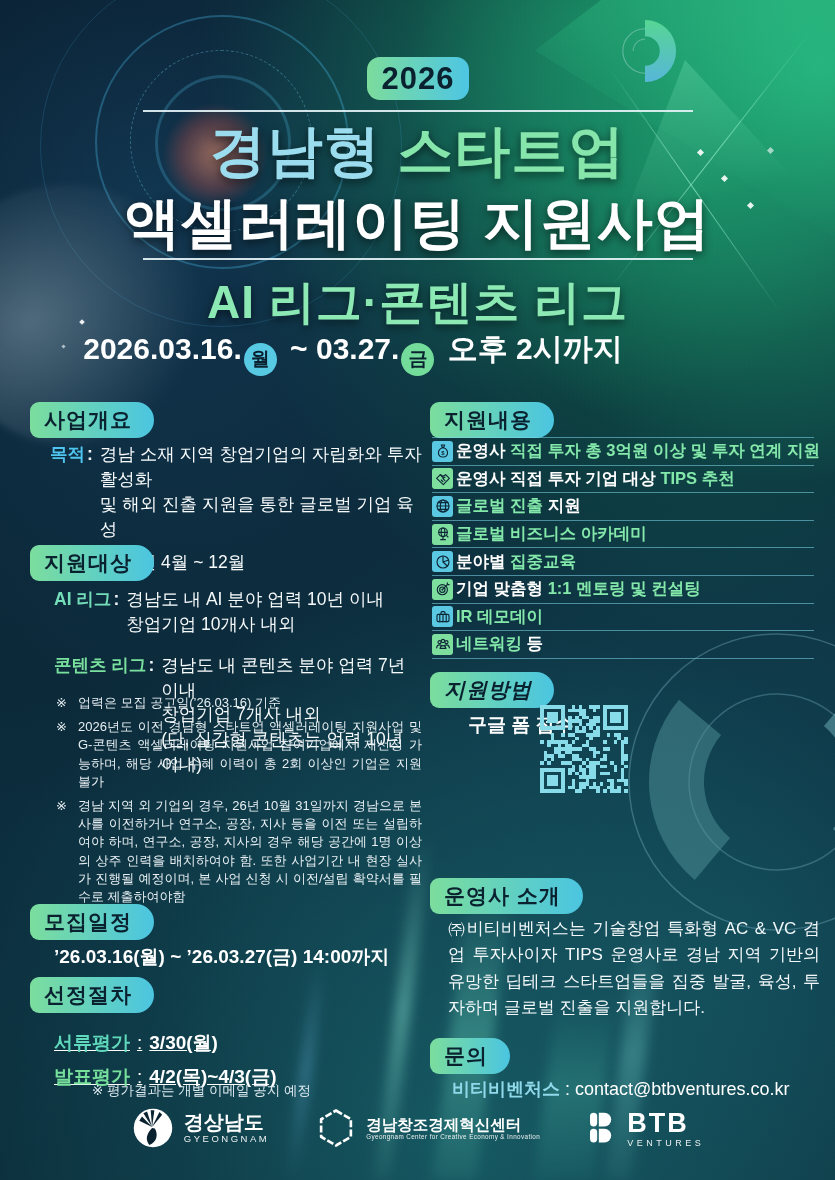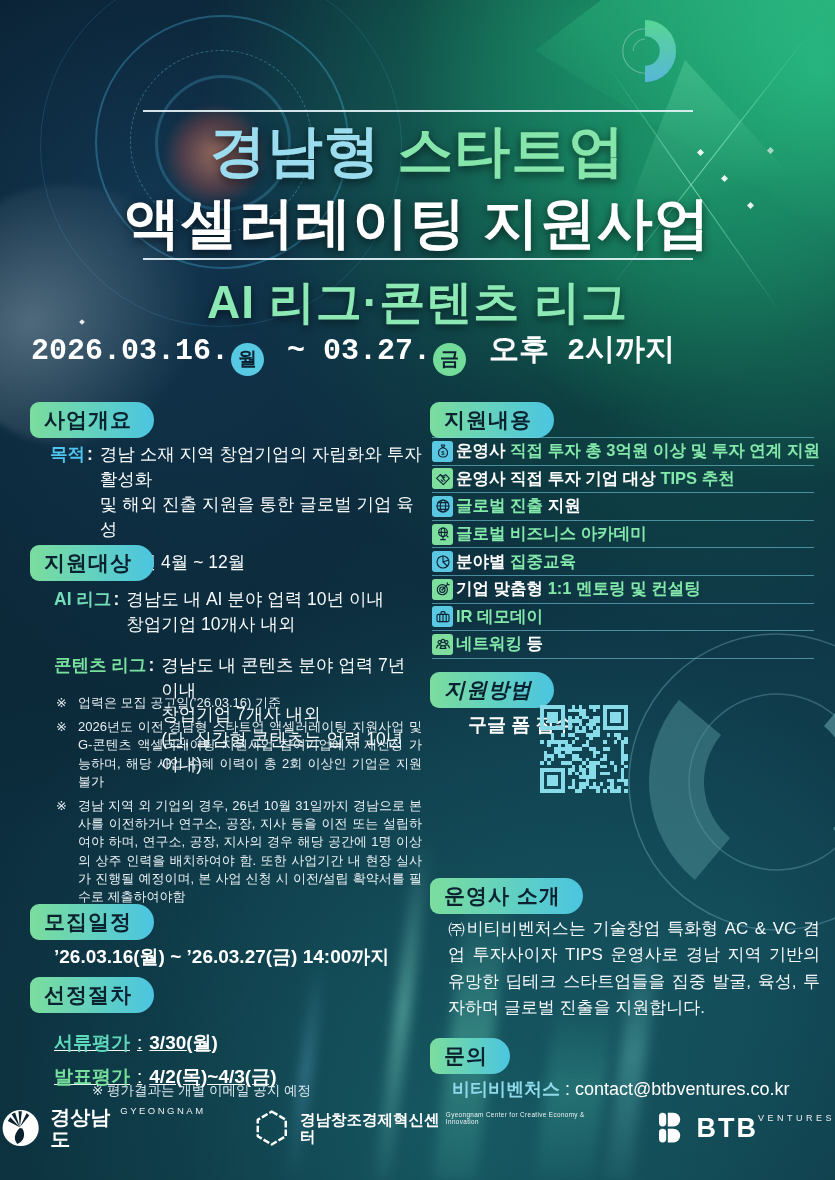--- a/index.html
+++ b/index.html
@@ -46,21 +46,21 @@
     display:flex;align-items:center;justify-content:center;letter-spacing:1px;}
   .rule{position:absolute;left:143px;width:550px;height:2px;background:rgba(228,242,246,.92);}
   .rule1{top:110px;} .rule2{top:258px;}
   .title{position:absolute;left:0;width:835px;text-align:center;font-weight:800;letter-spacing:1px;
     text-shadow:0 3px 10px rgba(0,0,0,.6);}
   .t1{top:114px;font-size:56px;}
   .t2{top:186px;font-size:56px;color:#ffffff;}
   .c-blue{color:#9bdcee;} .c-green{color:#85e5ab;}
   .subtitle{position:absolute;left:0;top:272px;width:835px;text-align:center;font-size:46px;font-weight:800;
     color:#8ce9b3;letter-spacing:1px;text-shadow:0 3px 8px rgba(0,0,0,.55);}
-  .date-line{position:absolute;left:0;top:329px;width:706px;text-align:center;font-size:30px;font-weight:600;color:#fff;font-family:Liberation Mono, monospace;}
+  .date-line{position:absolute;left:0;top:329px;width:706px;text-align:center;font-size:30px;font-weight:600;color:#fff;}
   .day-chip{display:inline-flex;width:33px;height:33px;border-radius:50%;background:#57c9e3;color:#0a2230;
     font-size:19px;font-weight:800;align-items:center;justify-content:center;vertical-align:-6px;margin:0 5px 0 2px;}
   .day-chip.green{background:#73dc9b;}
   
   .badge{position:absolute;display:inline-block;background:linear-gradient(90deg,#7bdd9d,#4bc5e1);
     color:#0a2230;font-weight:800;font-size:21px;line-height:1;padding:7px 22px 8px 14px;
     border-radius:9px 18px 18px 9px;letter-spacing:1px;white-space:nowrap;}
   
   .col{position:absolute;top:390px;height:790px;}
   .col-left{left:30px;width:392px;}
@@ -106,21 +106,21 @@
   .sel-row:nth-child(2) .k{color:#77e09c;}
   
   #qr{width:88px;height:88px;display:grid;grid-template-columns:repeat(25,1fr);grid-template-rows:repeat(25,1fr);}
   #qr i{display:block;}
   #qr i.on{background:#88dbe9;}
   
   .ct-org{color:#8fd9ea;font-weight:800;}
   
   .footer{position:absolute;left:0;top:1106px;width:835px;display:flex;justify-content:center;align-items:center;gap:46px;}
   .logo{display:flex;align-items:center;gap:9px;}
-  .logo .txt{display:flex;line-height:1.12;}
+  .logo .txt{display:flex;flex-direction:column;line-height:1.12;}
   .logo .kr{font-weight:800;}
   .logo .en{letter-spacing:2px;opacity:.92;}
   .logo1 .kr{font-size:20px;} .logo1 .en{font-size:9.5px;letter-spacing:2.5px;}
   .logo2 .kr{font-size:15.5px;} .logo2 .en{font-size:6.3px;letter-spacing:.4px;}
   .logo3 .kr{font-size:27px;font-weight:900;letter-spacing:2px;} .logo3 .en{font-size:9px;letter-spacing:3.5px;}
   .swirl-top{position:absolute;left:608px;top:14px;width:74px;height:74px;}
   .swirl-big{position:absolute;left:592px;top:632px;width:330px;height:330px;}
 </style>
 </head>
 <body>
@@ -161,20 +161,21 @@
     <path d="M50 34 A16 16 0 0 0 34 50" fill="none" stroke="rgba(220,240,245,.3)" stroke-width="1.5"></path>
   </svg>
 
   <svg class="swirl-big deco" viewBox="0 0 330 330">
     <circle cx="185" cy="150" r="148" fill="none" stroke="rgba(150,210,225,.30)" stroke-width="1.5"></circle>
     <circle cx="185" cy="150" r="88" fill="none" stroke="rgba(150,210,225,.28)" stroke-width="1.5"></circle>
     <path d="M185 22 A128 128 0 0 1 313 150 L258 150 A73 73 0 0 0 185 77 Z" fill="rgba(105,170,178,.55)" transform="rotate(40 185 150)"></path>
     <path d="M185 22 A128 128 0 0 1 313 150 L258 150 A73 73 0 0 0 185 77 Z" fill="rgba(80,145,152,.50)" transform="rotate(220 185 150)"></path>
   </svg>
 
+  <div class="year-badge">2026</div>
   <div class="rule rule1"></div>
   <div class="title t1"><span class="c-blue">경남형</span> <span class="c-green">스타트업</span></div>
   <div class="title t2">액셀러레이팅 지원사업</div>
   <div class="rule rule2"></div>
   <div class="subtitle">AI 리그·콘텐츠 리그</div>
   <div class="date-line">
     <span>2026.03.16.</span><span class="day-chip">월</span>
     <span>~</span>
     <span>03.27.</span><span class="day-chip green">금</span>
     <span>오후 2시까지</span>

